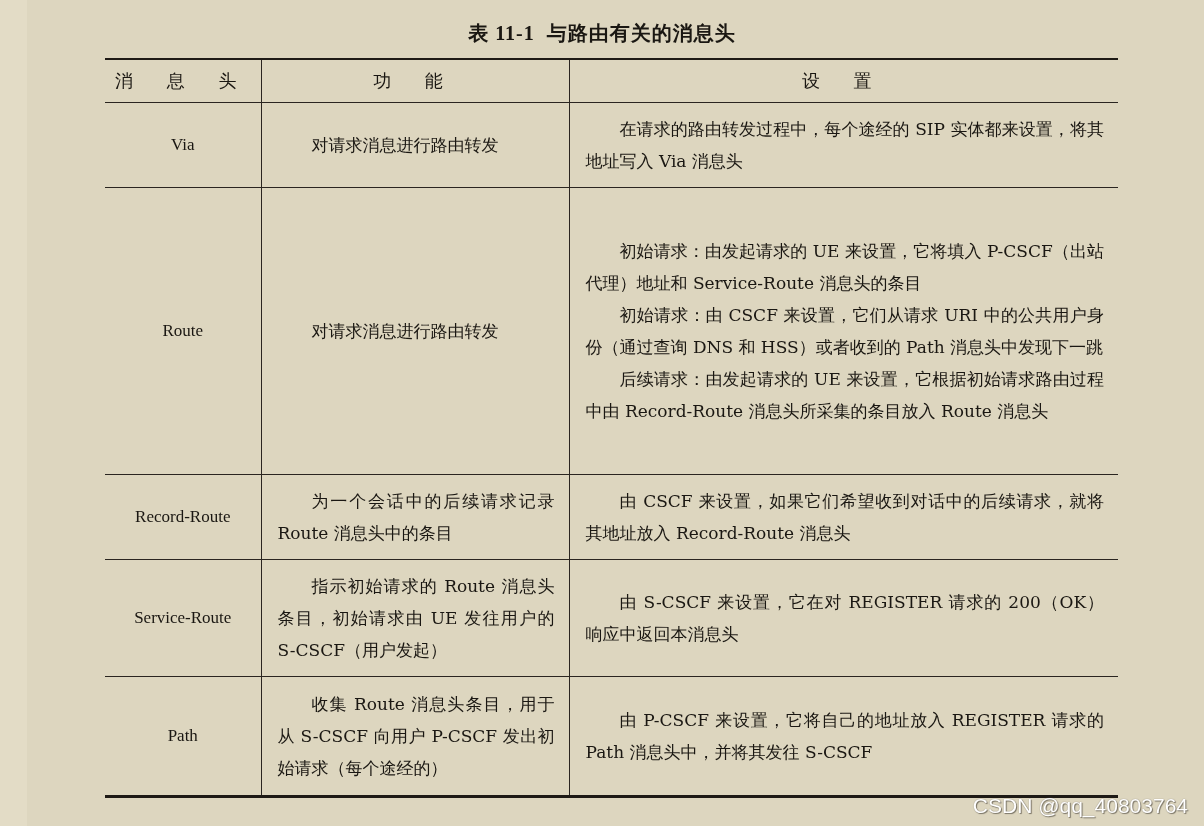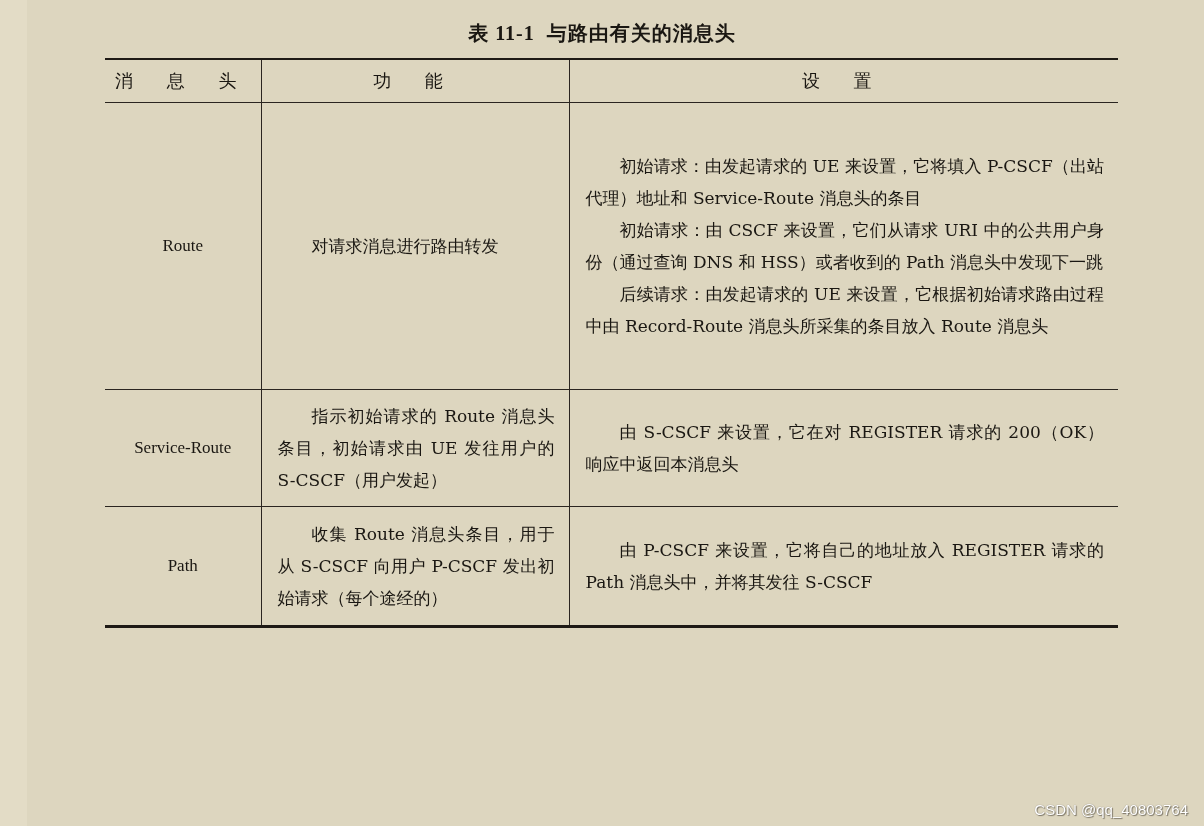--- a/index.html
+++ b/index.html
@@ -44,21 +44,21 @@
     td.setting { padding: 0 14px 0 16px !important; text-align: justify; }
     .para { text-indent: 2em; }
     .row-via td { height: 84px; }
     .row-route td { height: 286px; }
     .row-rr td { height: 84px; }
     .row-sr td { height: 116px; }
     .row-path td { height: 118px; }
     .watermark {
       position: absolute; right: 16px; bottom: 8px;
       font-family: "Liberation Sans", sans-serif;
-      font-size: 15px; color: #ffffff;
+      font-size: 21px; color: #ffffff;
       text-shadow: 0 0 1px #7a7466, 1px 1px 1px #7a7466;
       margin-top: 12px;
     }
   </style>
 </head>
 <body>
 
 <div class="left-strip"></div>
 
 <div class="title">
@@ -72,29 +72,47 @@
       <col class="col3">
   </colgroup>
   <thead>
     <tr>
       <th>消 息 头</th>
       <th>功 能</th>
       <th>设 置</th>
     </tr>
   </thead>
   <tbody>
+    <tr class="row-via">
+      <td class="name">Via</td>
+      <td class="func">
+          <div class="para">对请求消息进行路由转发</div>
+        </td>
+      <td class="setting">
+        <div class="para">在请求的路由转发过程中，每个途经的 SIP 实体都来设置，将其地址写入 Via 消息头</div>
+      </td>
+    </tr>
     <tr class="row-route">
       <td class="name">Route</td>
       <td class="func">
           <div class="para">对请求消息进行路由转发</div>
         </td>
       <td class="setting">
         <div class="para">初始请求：由发起请求的 UE 来设置，它将填入 P-CSCF（出站代理）地址和 Service-Route 消息头的条目</div>
         <div class="para">初始请求：由 CSCF 来设置，它们从请求 URI 中的公共用户身份（通过查询 DNS 和 HSS）或者收到的 Path 消息头中发现下一跳</div>
         <div class="para">后续请求：由发起请求的 UE 来设置，它根据初始请求路由过程中由 Record-Route 消息头所采集的条目放入 Route 消息头</div>
+      </td>
+    </tr>
+    <tr class="row-rr">
+      <td class="name">Record-Route</td>
+      <td class="func">
+          <div class="para">为一个会话中的后续请求记录 Route 消息头中的条目</div>
+        </td>
+      <td class="setting">
+        <div class="para">由 CSCF 来设置，如果它们希望收到对话中的后续请求，就将其地址放入 Record-Route 消息头</div>
       </td>
     </tr>
     <tr class="row-sr">
       <td class="name">Service-Route</td>
       <td class="func">
           <div class="para">指示初始请求的 Route 消息头条目，初始请求由 UE 发往用户的 S-CSCF（用户发起）</div>
         </td>
       <td class="setting">
         <div class="para">由 S-CSCF 来设置，它在对 REGISTER 请求的 200（OK）响应中返回本消息头</div>
       </td>

